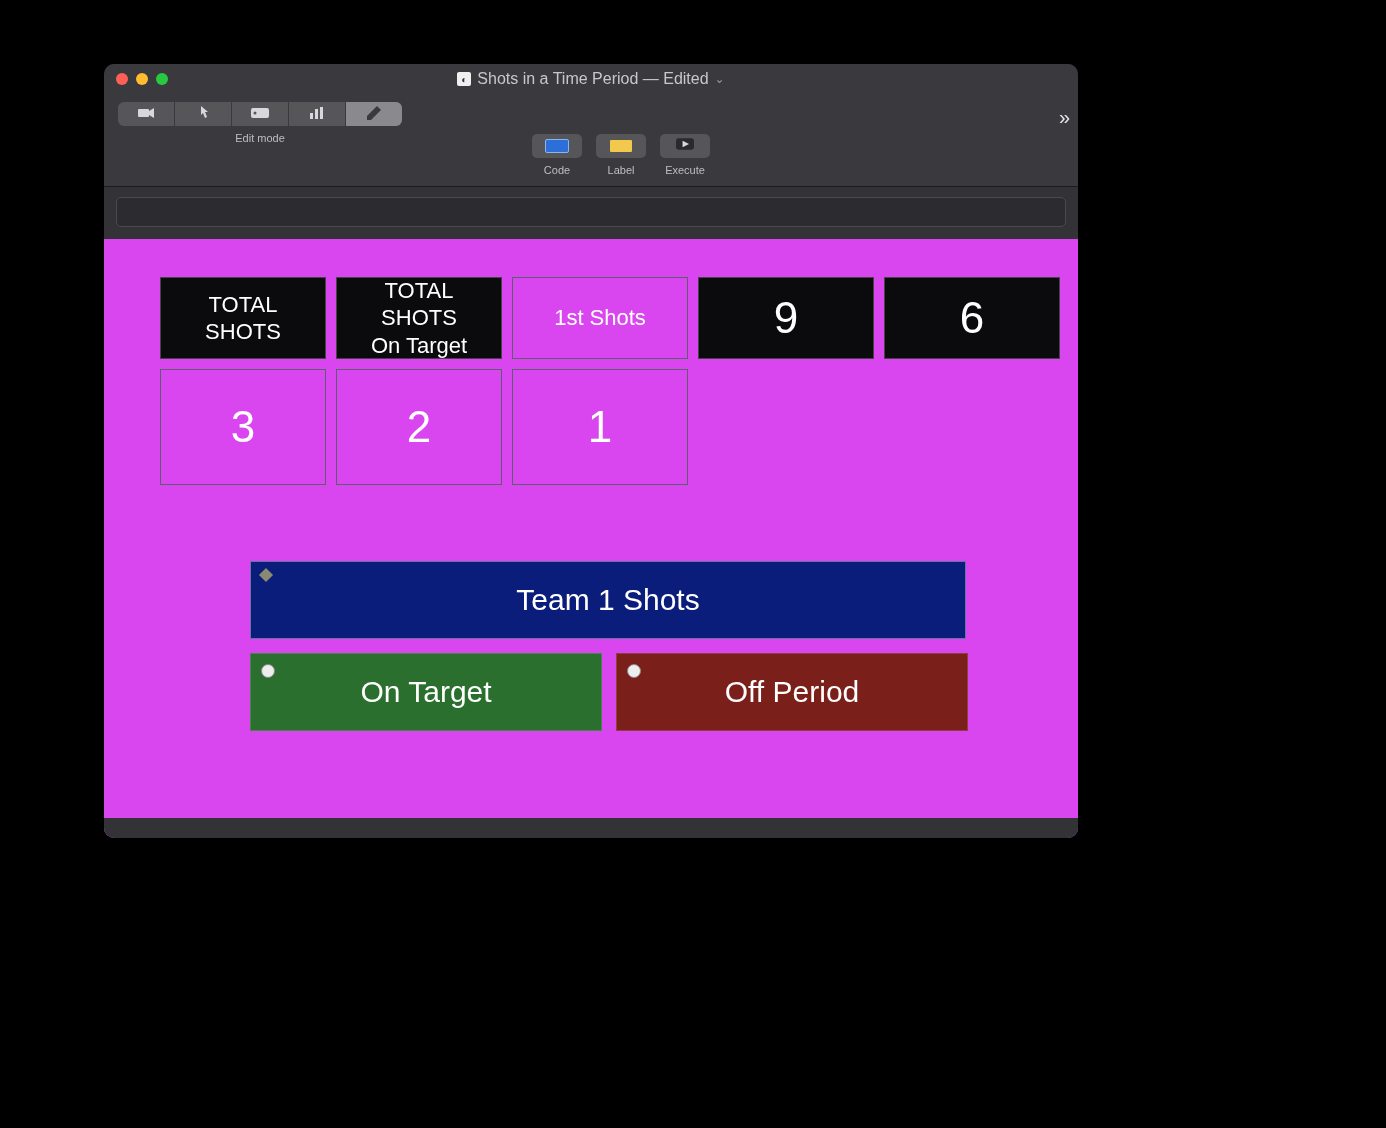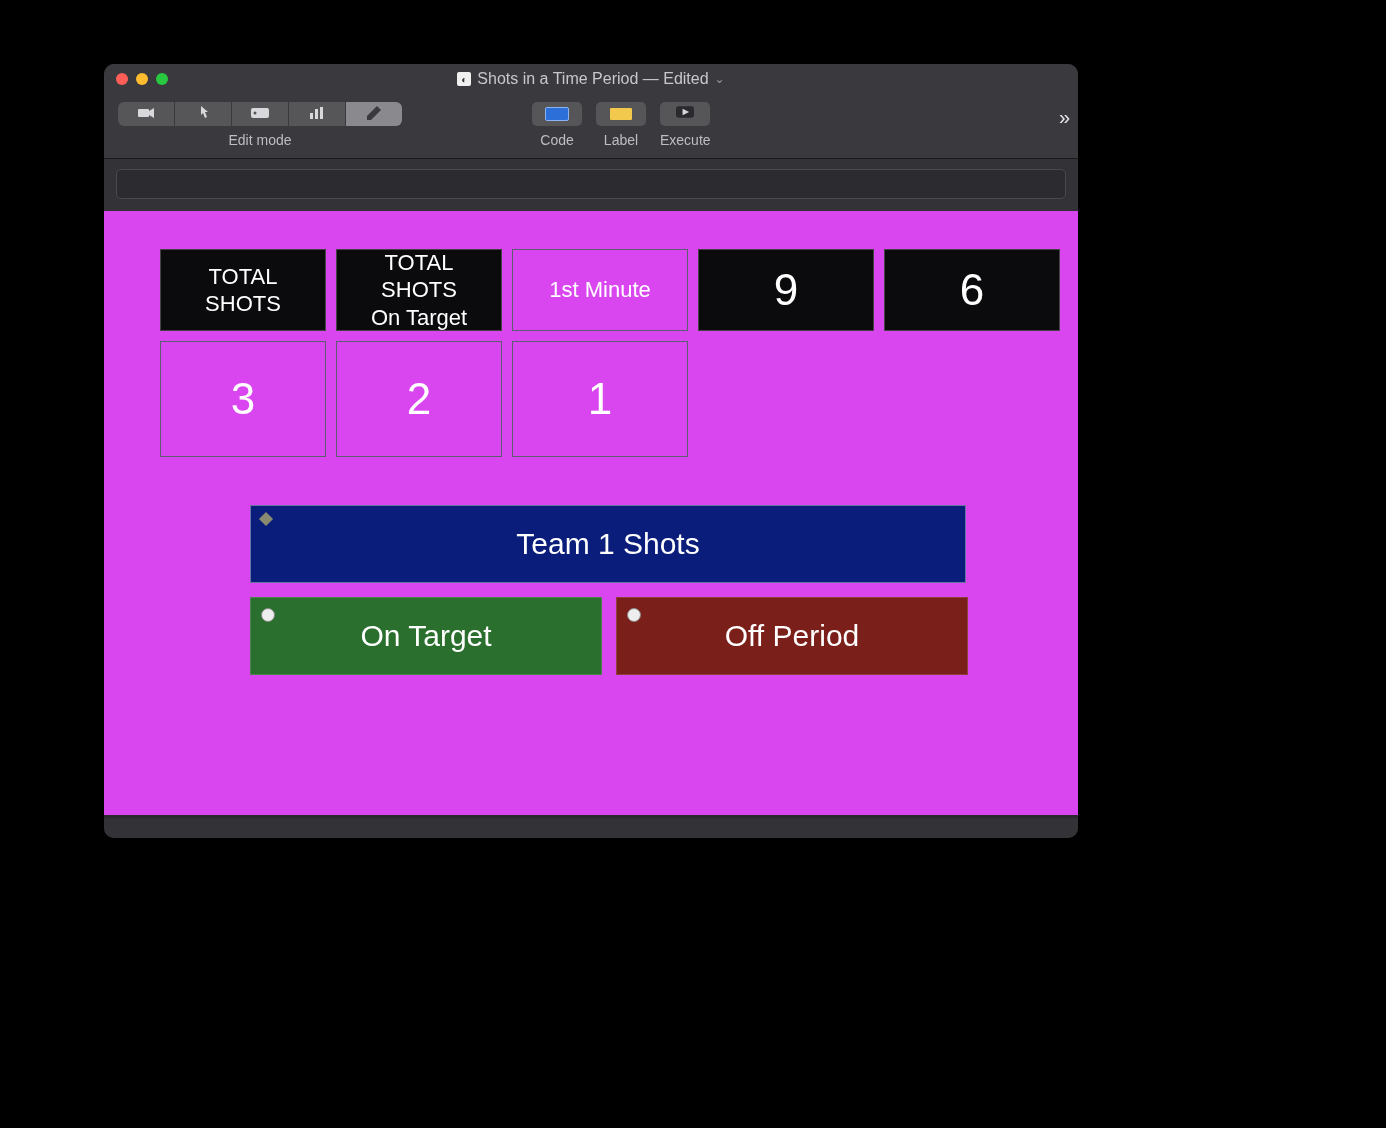--- a/index.html
+++ b/index.html
@@ -100,31 +100,32 @@
       font-size: 12px;
       border-right: 1px solid #3a3a3e;
     }
     .seg-btn:last-child { border-right: none; }
     .seg-btn.active {
       background: #8a8a8e;
       color: #1a1a1c;
     }
     .tool-label {
       color: #bdbdc2;
-      font-size: 14px;
+      font-size: 11px;
     }
     .mid-tools {
       display: flex;
       gap: 14px;
     }
     .mid-btn {
       display: flex;
       flex-direction: column;
       align-items: center;
       gap: 6px;
+      margin-top: 32px;
     }
     .mid-btn-top {
       background: #565659;
       width: 50px;
       height: 24px;
       border-radius: 5px;
       display: flex;
       align-items: center;
       justify-content: center;
     }
@@ -193,21 +194,21 @@
       font-size: 22px;
       font-weight: 500;
       line-height: 1.25;
       padding: 0 8px;
     }
     .val {
       font-size: 44px;
       font-weight: 400;
     }
     .buttons-area {
-      margin-top: 48px;
+      margin-top: 76px;
       padding-left: 130px;
     }
     .team-btn {
       width: 714px;
       height: 76px;
       background: #0a1d7a;
       border: 1px solid #6874a8;
       color: #fff;
       font-size: 30px;
       display: flex;
@@ -361,21 +362,21 @@
 
   <div class="canvas">
     <div class="stats-grid">
       <div class="cell dark hdr">TOTAL SHOTS</div>
       <div class="cell dark hdr">
         <div>
           <div>TOTAL SHOTS</div>
           <div>On Target</div>
         </div>
       </div>
-      <div class="cell trans hdr">1st Minute</div>
+      <div class="cell trans hdr">1st Shots</div>
 
       <div class="cell dark val">9</div>
       <div class="cell dark val">6</div>
       <div class="cell trans val">3</div>
       <div class="cell trans val">2</div>
       <div class="cell trans val">1</div>
     </div>
 
     <div class="buttons-area">
       <div class="team-btn">

